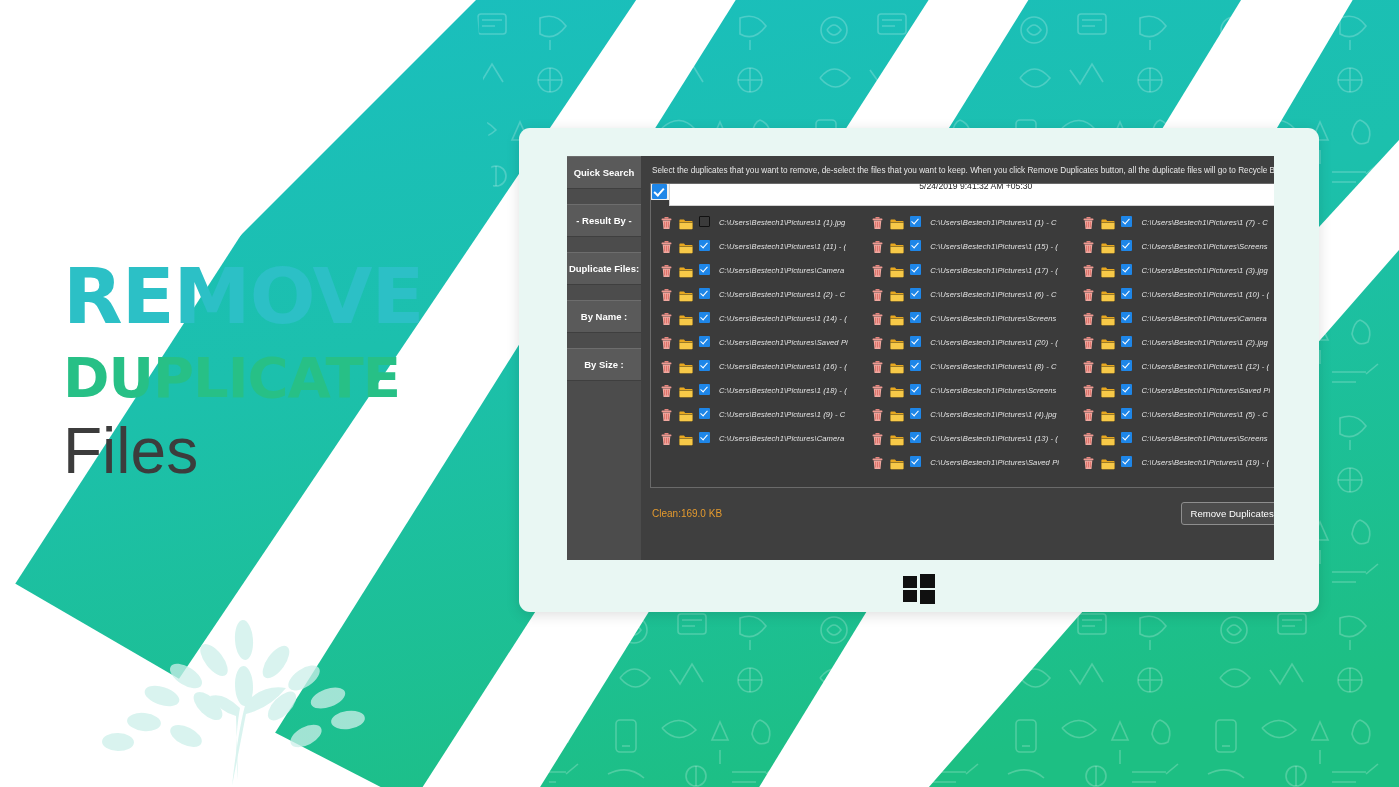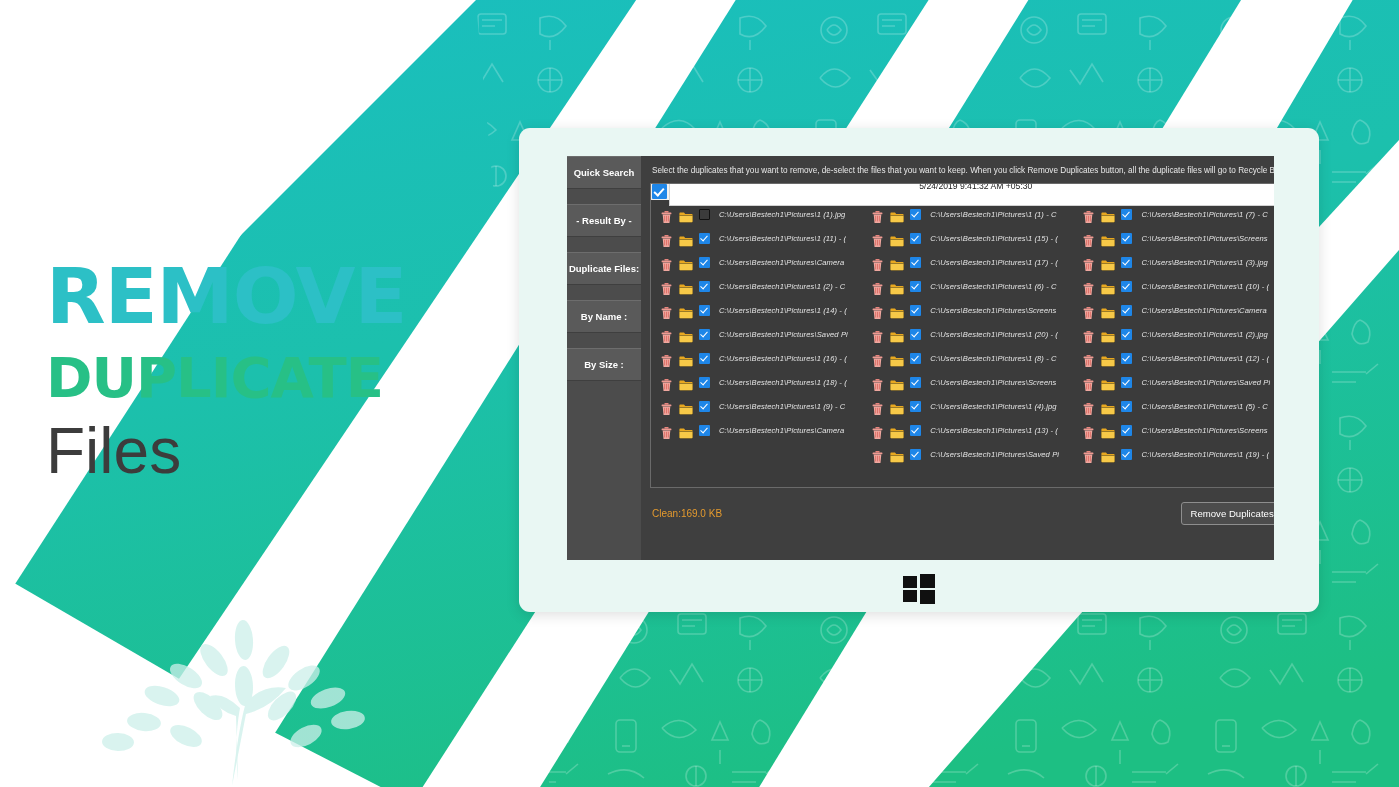--- a/index.html
+++ b/index.html
@@ -6,21 +6,21 @@
   body{
     width:1399px;height:787px;overflow:hidden;position:relative;
     background:#ffffff;
     font-family:"Liberation Sans", sans-serif;
   }
 
   
   #bg{position:absolute;inset:0;overflow:hidden;z-index:0;background:#ffffff;}
 
   
-  #title-block{position:absolute;left:46px;top:262px;z-index:5;}
+  #title-block{position:absolute;left:63px;top:262px;z-index:5;}
   .t-line1{
     font-family:"DejaVu Sans", sans-serif;
     font-weight:bold;font-size:76px;line-height:.92;letter-spacing:-1px;
     color:#2cc0c6;
     transform:scaleX(1.02);transform-origin:left center;
   }
   .t-line2{
     font-family:"DejaVu Sans", sans-serif;
     font-weight:bold;font-size:56px;line-height:.92;letter-spacing:-1px;
     color:#27c086;
@@ -97,21 +97,21 @@
   #group-header .gh-label{
     flex:1 1 auto;text-align:center;font-size:8.6px;color:#1a1a1a;
     background:#ffffff;height:28px;line-height:14px;margin:0 2px;
     border:1px solid #d2d2d2;box-sizing:border-box;
   }
 
   
   #cols{flex:1 1 auto;display:flex;padding-top:3px;}
   .col{flex:1 1 33.333%;display:flex;flex-direction:column;min-width:0;}
   .row{
-    display:flex;align-items:center;height:24px;padding-left:10px;
+    display:flex;align-items:flex-end;height:24px;padding-left:10px;
     box-sizing:border-box;min-width:0;
   }
   .ico-trash{width:11px;height:12px;flex:0 0 11px;position:relative;margin-right:7px;}
   .ico-folder{width:14px;height:11px;flex:0 0 14px;margin-right:6px;}
   .ico-check{
     width:11px;height:11px;flex:0 0 11px;margin-right:9px;border-radius:1px;
     position:relative;background:#1e86e8;
   }
   .ico-check:after{
     content:"";position:absolute;left:3px;top:1px;width:3px;height:6px;

